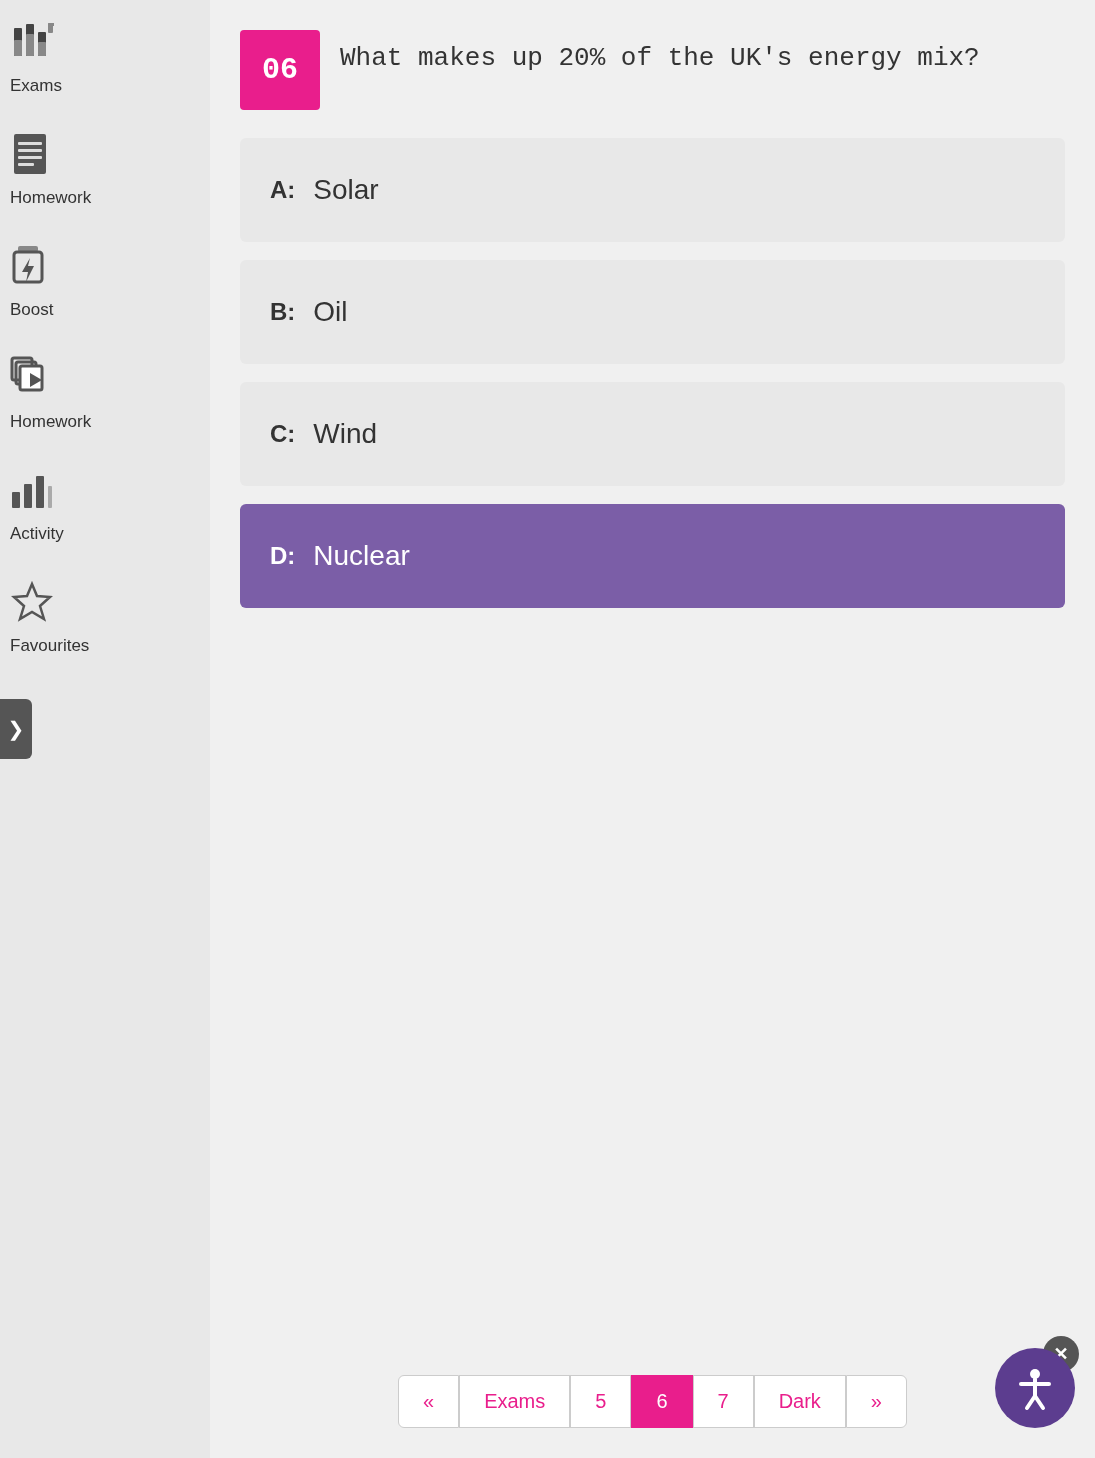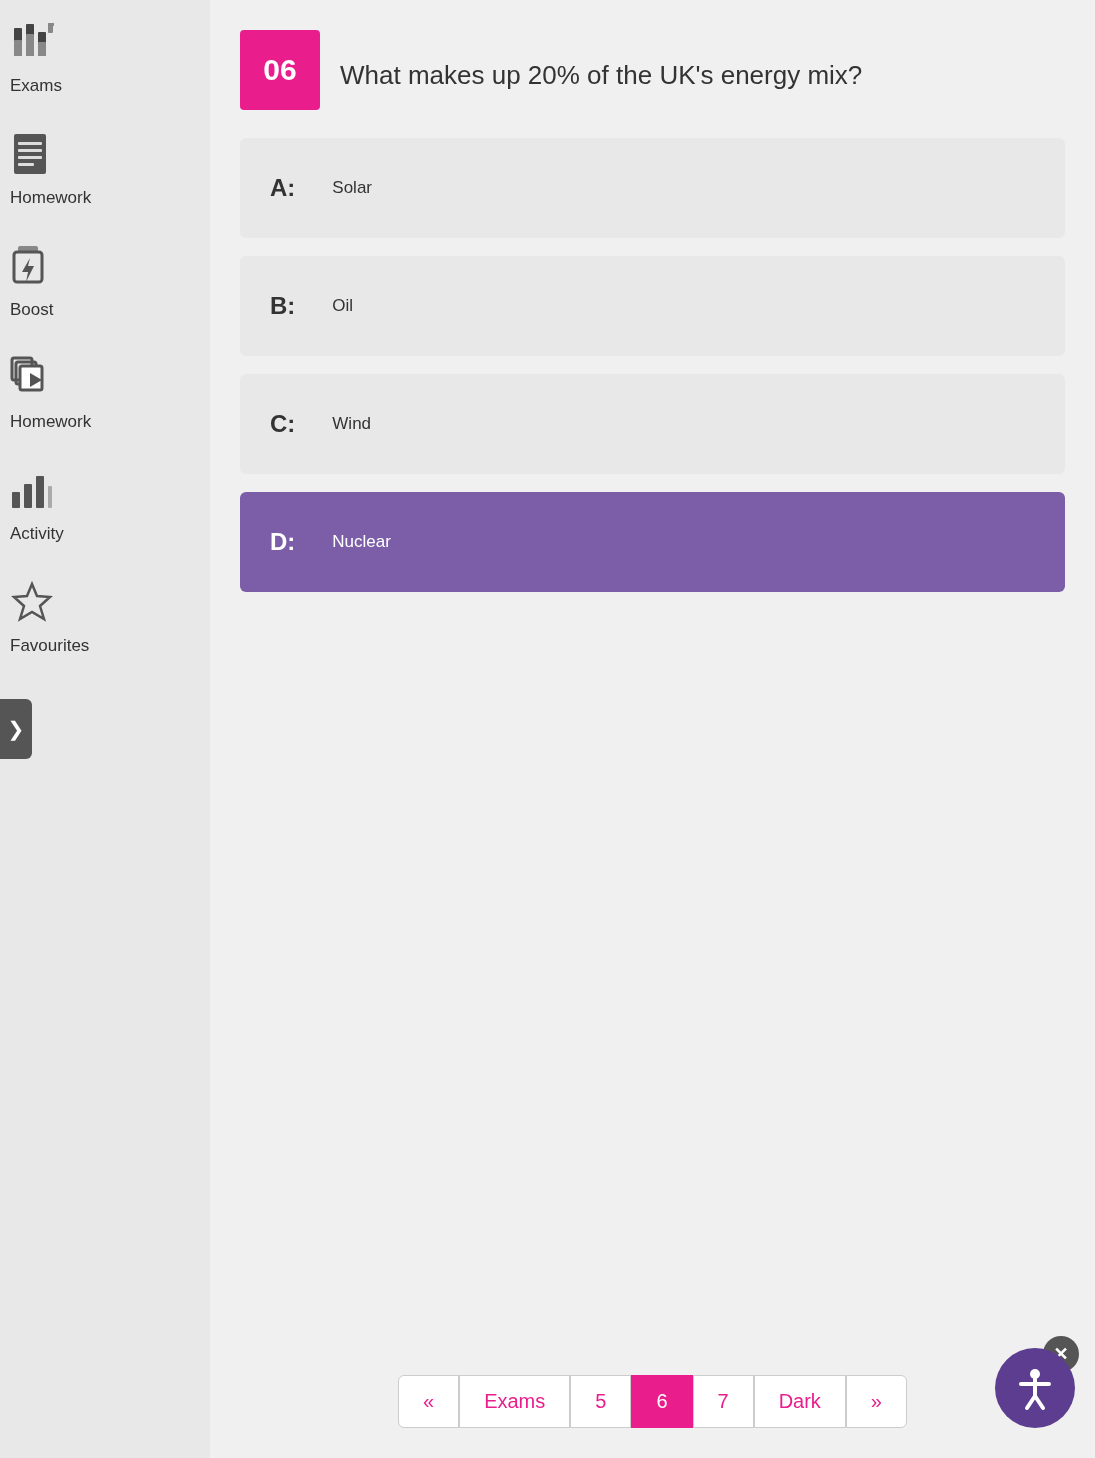--- a/index.html
+++ b/index.html
@@ -70,23 +70,24 @@
     .main-content {
       flex: 1;
       padding: 30px 30px 30px 30px;
       display: flex;
       flex-direction: column;
     }
 
     
     .question-header {
       display: flex;
-      align-items: center;
+      align-items: flex-start;
       margin-bottom: 28px;
       gap: 20px;
+      font-family: Liberation Mono, monospace;
     }
 
     .question-number-badge {
       background: #e91e8c;
       color: white;
       font-size: 30px;
       font-weight: 700;
       width: 80px;
       height: 80px;
       display: flex;
@@ -127,22 +128,21 @@
       color: white;
     }
 
     .answer-label {
       font-weight: 600;
       margin-right: 18px;
       font-size: 24px;
     }
 
     .answer-text {
-      font-size: 17px;
-      margin-left: 19px;
+      font-size: 28px;
     }
 
     
     .pagination {
       display: flex;
       justify-content: center;
       align-items: center;
       margin-top: 30px;
       gap: 0;
     }

